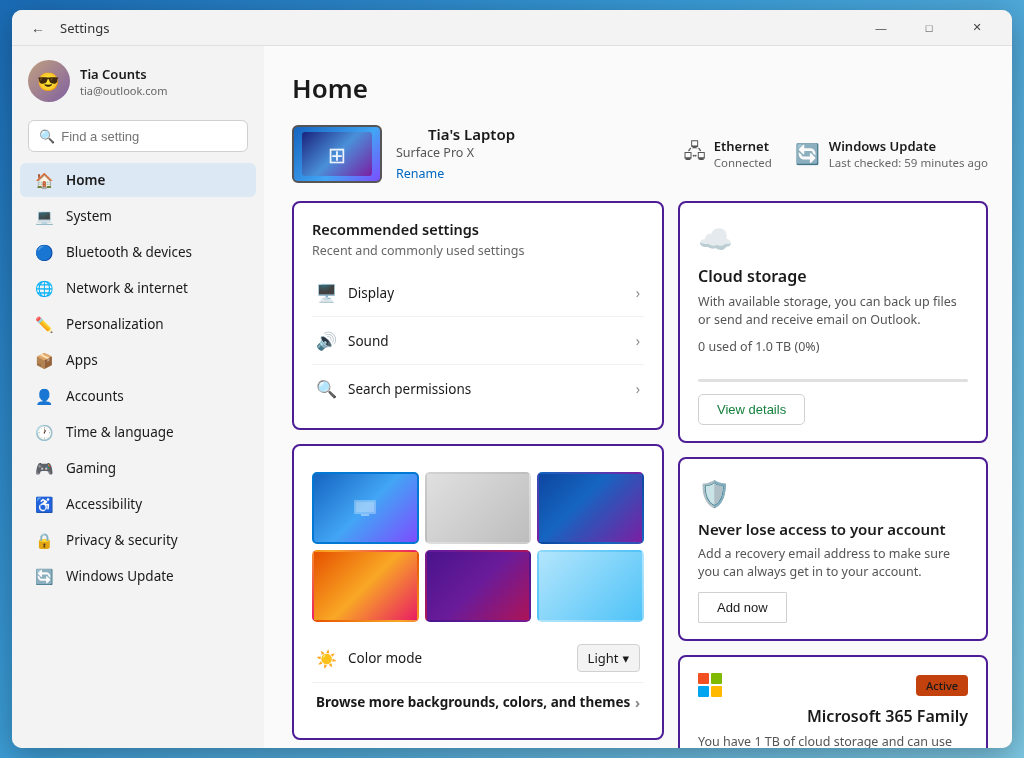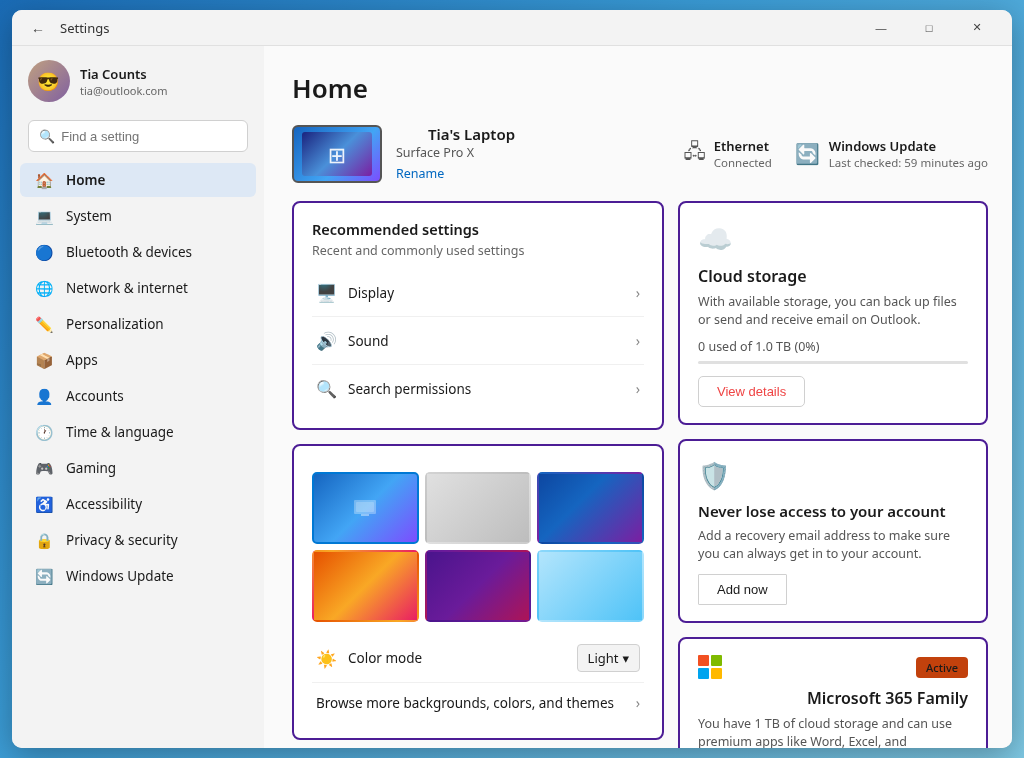--- a/index.html
+++ b/index.html
@@ -255,37 +255,37 @@
     }
     .color-mode-icon { font-size: 17px; color: #555; width: 32px; }
     .color-mode-label { flex: 1; font-size: 13.5px; color: #1a1a1a; }
     .color-mode-select {
       display: flex; align-items: center; gap: 4px;
       background: #f3f3f3; border: 1px solid #d0d0d0;
       border-radius: 4px; padding: 4px 10px;
       font-size: 13px; cursor: pointer; color: #1a1a1a;
     }
     .browse-row {
-      display: flex; align-items: flex-end; padding: 10px 4px; cursor: pointer;
+      display: flex; align-items: flex-start; padding: 10px 4px; cursor: pointer; font-weight: bold;
     }
     .browse-label { flex: 1; font-size: 13.5px; color: #1a1a1a; }
     .browse-arrow { color: #888; font-size: 14px; }
     
     .cloud-icon { font-size: 28px; color: #0078d4; margin-bottom: 8px; }
     .cloud-title { font-size: 16px; font-weight: 600; color: #1a1a1a; margin-bottom: 6px; }
     .cloud-desc { font-size: 12.5px; color: #555; margin-bottom: 10px; line-height: 1.4; }
-    .storage-used { font-size: 12.5px; color: #555; margin-bottom: 6px; }
+    .storage-used { font-size: 12.5px; color: #555; margin-bottom: 24px; }
     .storage-bar {
       height: 3px; background: #e0e0e0; border-radius: 2px; margin-bottom: 12px;
     }
     .storage-fill { height: 100%; width: 0%; background: #0078d4; border-radius: 2px; }
     .view-details-btn {
       border: 1px solid #d0d0d0; background: white;
       padding: 7px 18px; border-radius: 5px;
-      font-size: 13px; cursor: pointer; color: #ef4444;
+      font-size: 13px; cursor: pointer; color: #15803d;
     }
     
     .shield-icon { font-size: 26px; color: #0078d4; margin-bottom: 8px; }
     .acct-title { font-size: 15px; font-weight: 600; color: #1a1a1a; margin-bottom: 6px; }
     .acct-desc { font-size: 12.5px; color: #555; margin-bottom: 12px; line-height: 1.4; }
     .add-now-btn {
       border: 1px solid #d0d0d0; background: white;
       padding: 7px 18px; border-radius: 1px;
       font-size: 13px; cursor: pointer; color: #1a1a1a;
     }

